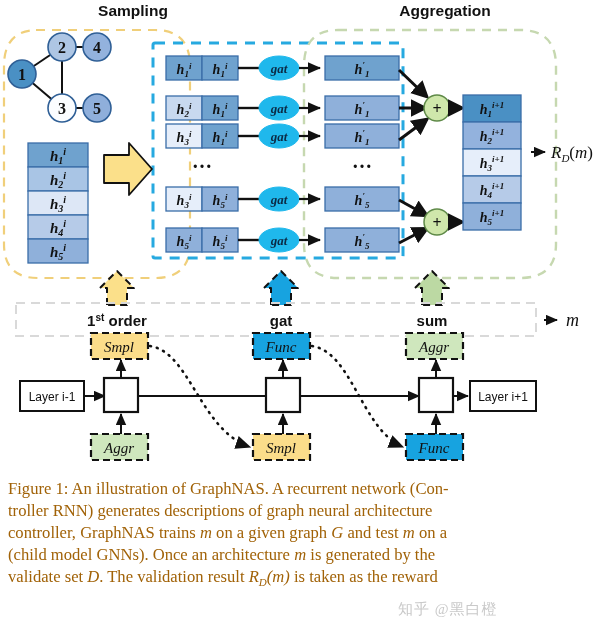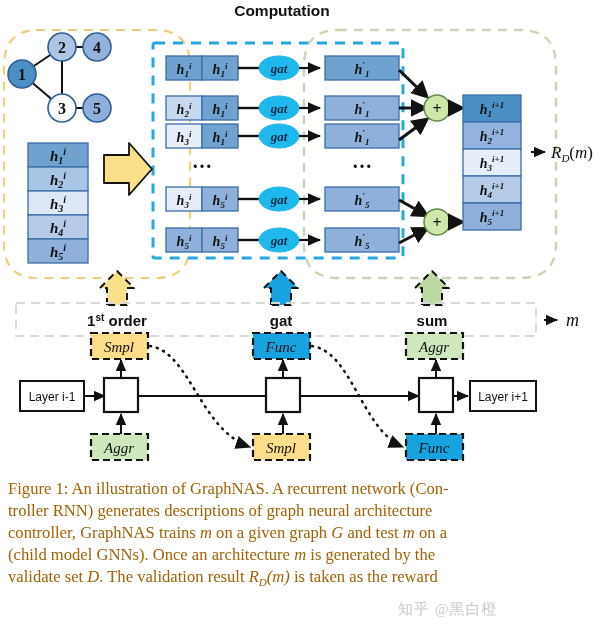--- a/index.html
+++ b/index.html
@@ -264,21 +264,22 @@
         <text x="434" y="352" text-anchor="middle" font-family="Liberation Serif, serif" font-size="15" font-style="italic" fill="#111">Aggr</text>
         <rect x="406" y="434" width="57" height="26" fill="#17a3e0" stroke="#111" stroke-width="2.2" stroke-dasharray="7,4"></rect>
         <text x="434" y="453" text-anchor="middle" font-family="Liberation Serif, serif" font-size="15" font-style="italic" fill="#111">Func</text>
       </g>
 
       <path d="M 150,346 C 190,352 200,430 250,447" fill="none" stroke="#111" stroke-width="2.6" stroke-dasharray="1,6" stroke-linecap="round" marker-end="url(#ahs)"></path>
       <path d="M 312,346 C 352,352 362,430 403,447" fill="none" stroke="#111" stroke-width="2.6" stroke-dasharray="1,6" stroke-linecap="round" marker-end="url(#ahs)"></path>
     </svg>
   </div>
 
-  <div class="hdr" style="left:207px;top:2px;width:150px;">Computation</div>
+  <div class="hdr" style="left:68px;top:2px;width:130px;">Sampling</div>
+  <div class="hdr" style="left:370px;top:2px;width:150px;">Aggregation</div>
 
   <div class="caption">
     <div><span>Figure 1: An illustration of GraphNAS. A recurrent network (Con-</span></div>
     <div><span>troller RNN) generates descriptions of graph neural architecture</span></div>
     <div><span>controller, GraphNAS trains </span><i>m</i><span> on a given graph </span><i>G</i><span> and test </span><i>m</i><span> on a</span></div>
     <div><span>(child model GNNs).  Once an architecture </span><i>m</i><span> is generated by the</span></div>
     <div><span>validate set </span><i>D</i><span>. The validation result </span><i>R</i><i style="font-size:11px;vertical-align:sub;">D</i><i>(m)</i><span> is taken as the reward</span></div>
   </div>
 
   <div class="wm">知乎 @黑白橙</div>

